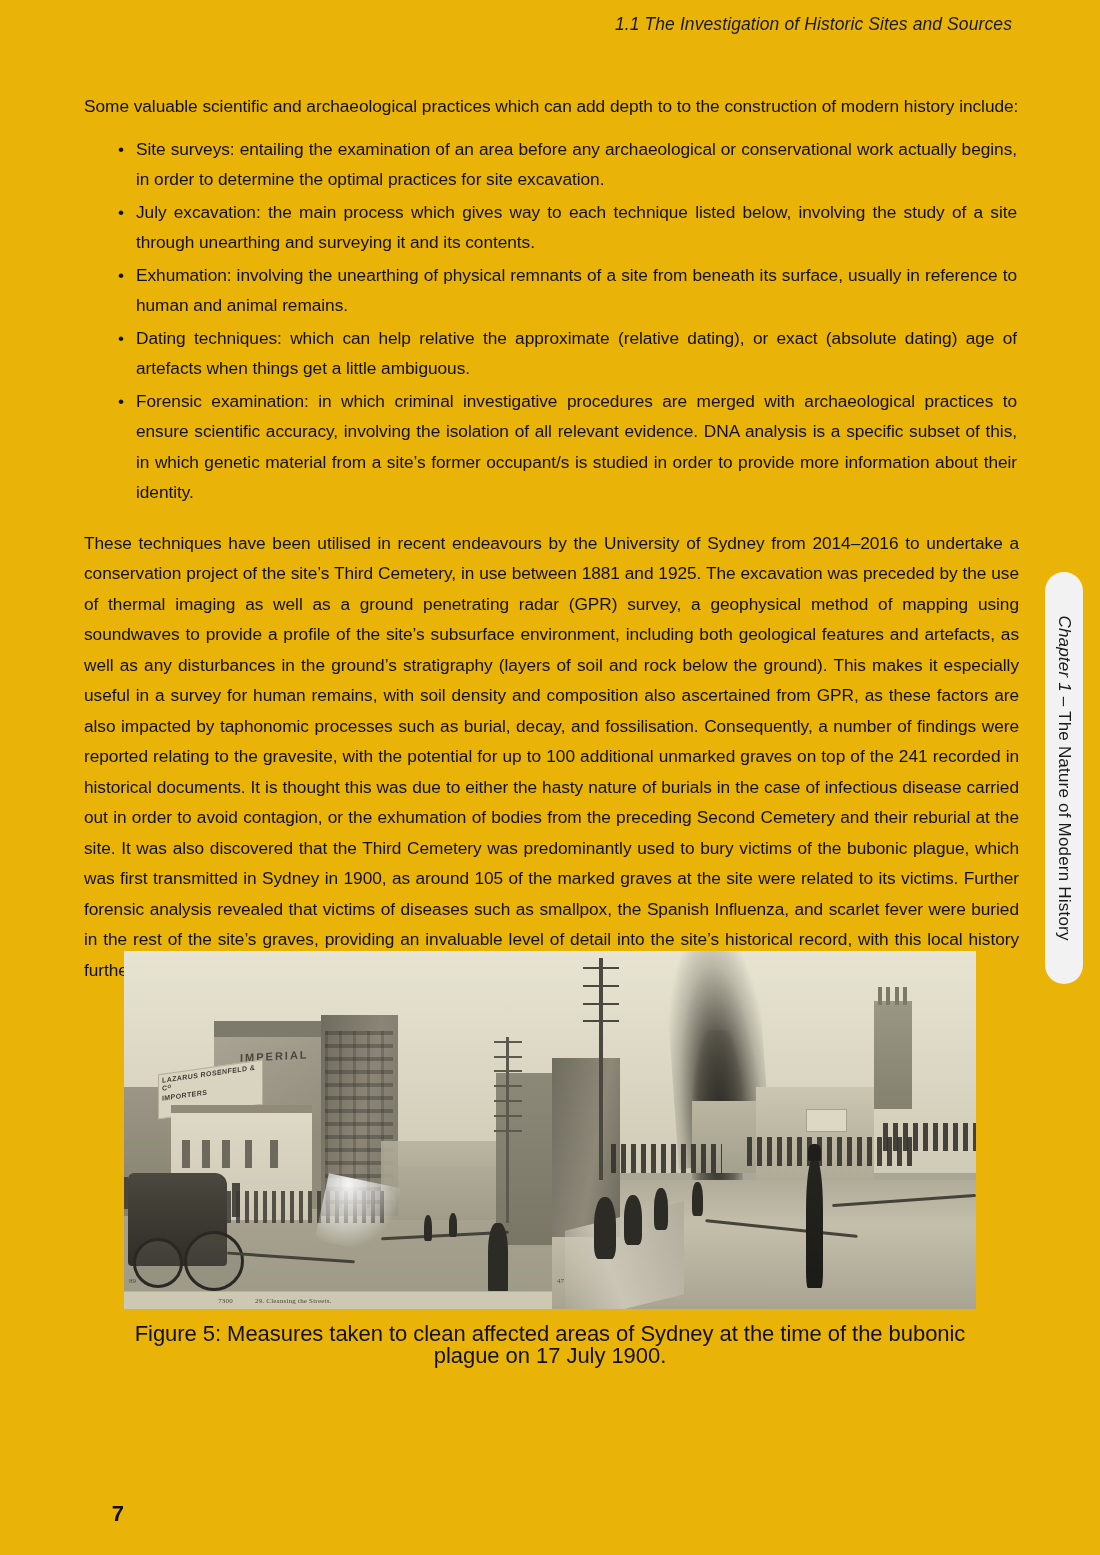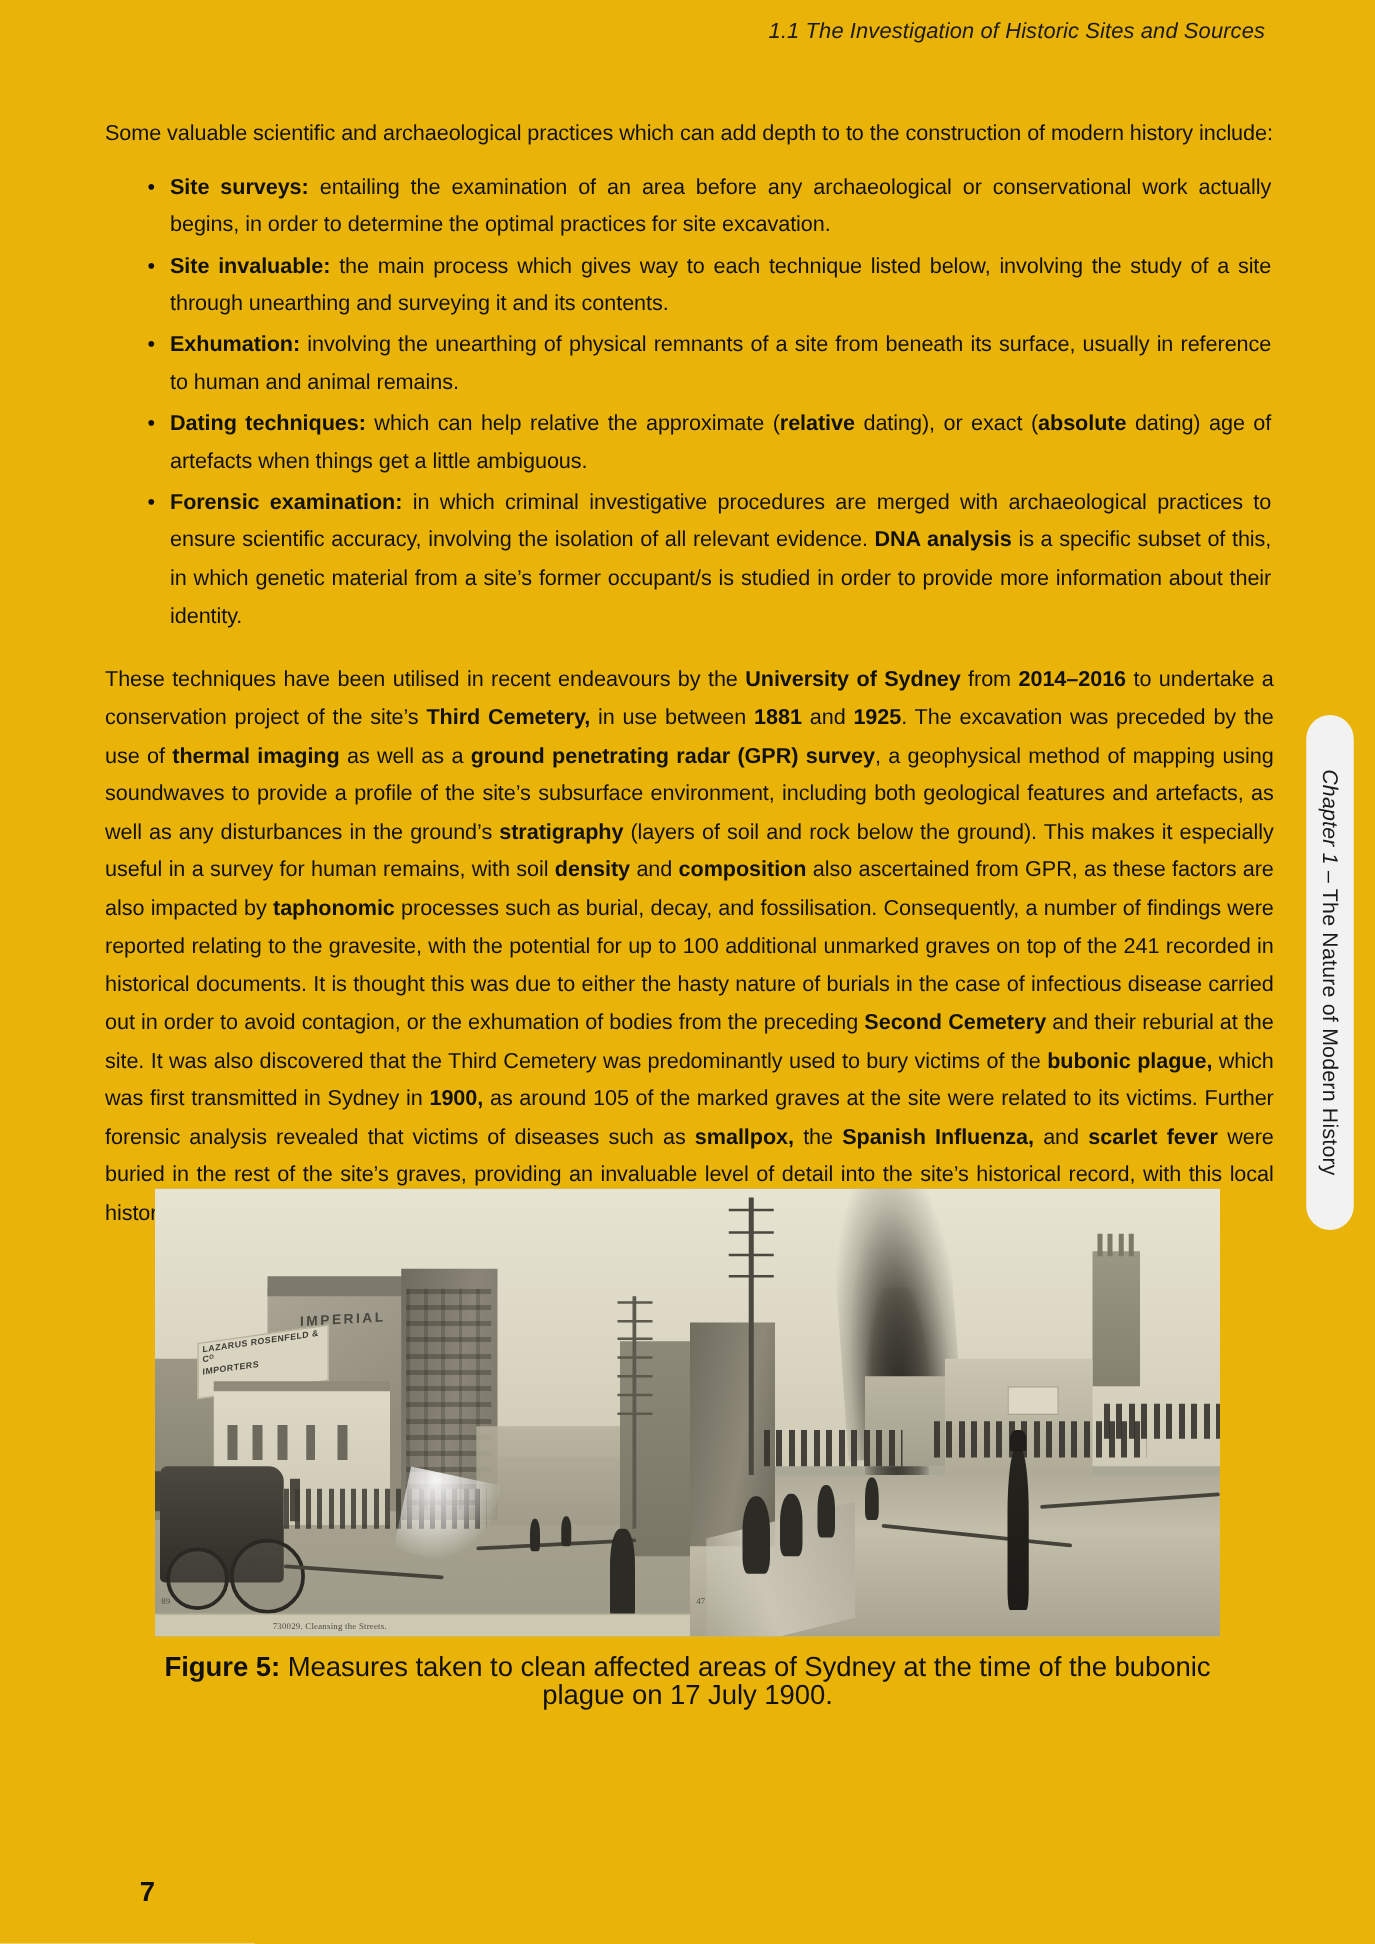--- a/index.html
+++ b/index.html
@@ -47,21 +47,21 @@
     font-size: 17.3px;
     line-height: 30.5px;
     text-align: justify;
     color: #111111;
     letter-spacing: -0.05px;
   }
   p.body-text.para-gap {
     margin-top: 20px;
   }
 
-  b, strong { font-weight: bold; }
+  b, strong { font-weight: normal; }
 
   
   ul.bullets {
     list-style: none;
     margin: 12px 0 0 0;
     padding: 0 0 0 0;
   }
   ul.bullets > li {
     position: relative;
     margin: 0 0 2px 0;
@@ -358,20 +358,21 @@
 
   
   .strip {
     position: absolute;
     left: 0; right: 0; bottom: 0;
     height: 17px;
     background: #cdc8b2;
     border-top: 1px solid #b8b29b;
     display: flex;
     align-items: center;
+    gap: 22px;
     padding-left: 22%;
     font-size: 7px;
     color: #4c4940;
     letter-spacing: 0.2px;
     font-family: "Liberation Serif", serif;
   }
   .strip-right { padding-left: 40%; }
   .corner-num {
     position: absolute;
     left: 5px; bottom: 24px;
@@ -432,21 +433,21 @@
     <p class="body-text">
       <span>Some valuable scientific and archaeological practices which can add depth to to the construction of modern</span>
       <span>history include:</span>
     </p>
 
     <ul class="bullets">
       <li>
         <span class="bullet-dot">•</span><b>Site surveys:</b><span> entailing the examination of an area before any archaeological or conservational work actually begins, in order to determine the optimal practices for site excavation.</span>
       </li>
       <li>
-        <span class="bullet-dot">•</span><b>Site invaluable:</b><span> the main process which gives way to each technique listed below, involving the study of a site through unearthing and surveying it and its contents.</span>
+        <span class="bullet-dot">•</span><b>July excavation:</b><span> the main process which gives way to each technique listed below, involving the study of a site through unearthing and surveying it and its contents.</span>
       </li>
       <li>
         <span class="bullet-dot">•</span><b>Exhumation:</b><span> involving the unearthing of physical remnants of a site from beneath its surface, usually in reference to human and animal remains.</span>
       </li>
       <li>
         <span class="bullet-dot">•</span><b>Dating techniques:</b><span> which can help relative the approximate (</span><b>relative</b><span> dating), or exact (</span><b>absolute</b><span> dating) age of artefacts when things get a little ambiguous.</span>
       </li>
       <li>
         <span class="bullet-dot">•</span><b>Forensic examination:</b><span> in which criminal investigative procedures are merged with archaeological practices to ensure scientific accuracy, involving the isolation of all relevant evidence. </span><b>DNA analysis</b><span> is a specific subset of this, in which genetic material from a site’s former occupant/s is studied in order to provide more information about their identity.</span>
       </li>

